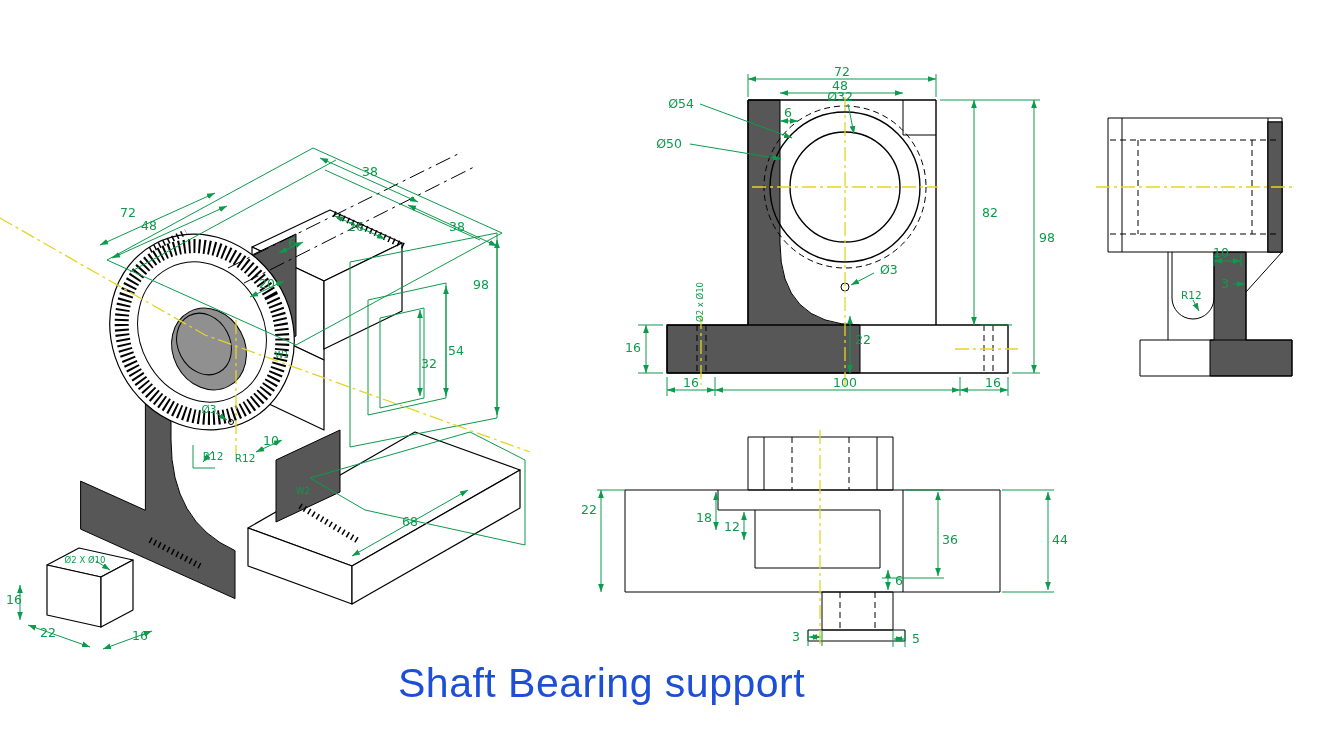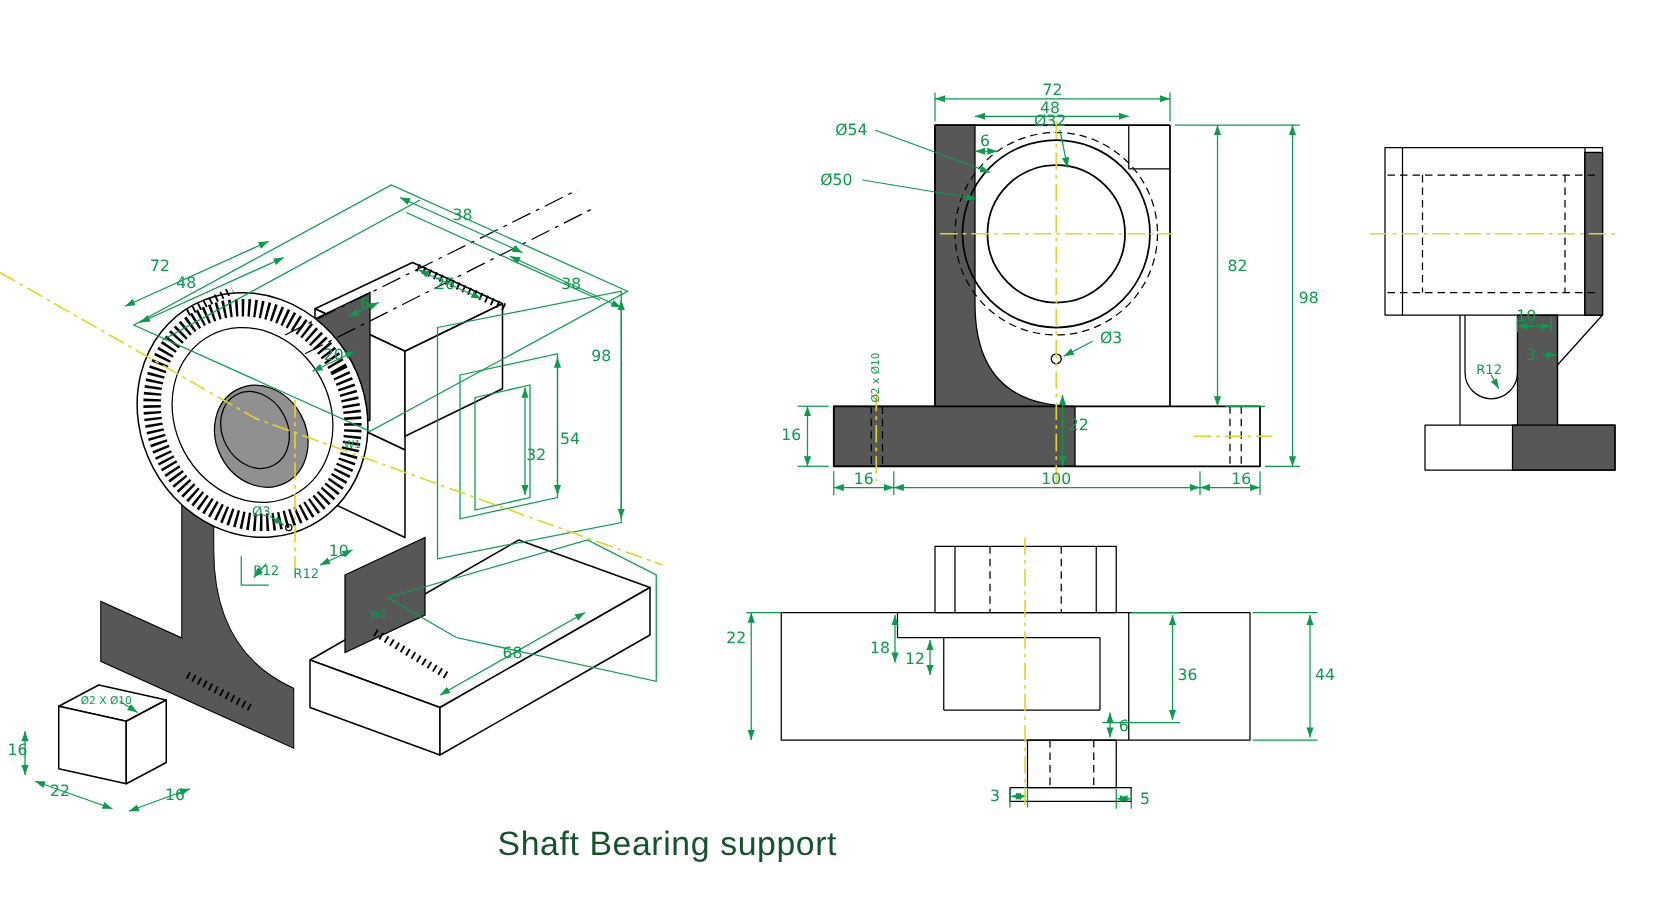--- a/index.html
+++ b/index.html
@@ -1,19 +1,19 @@
 <!DOCTYPE html>
 <html><head>
 <meta charset="utf-8">
 <style>
   html,body{margin:0;padding:0;background:#fff;}
   .canvas{position:relative;width:1340px;height:737px;background:#fff;overflow:hidden;
           font-family:"Liberation Sans",sans-serif;}
   .canvas svg{position:absolute;left:0;top:0;}
-  .drawing-title{position:absolute;left:398px;top:660px;font-size:27px;color:#14532d;
+  .drawing-title{position:absolute;left:398px;top:660px;font-size:41px;color:#1d4ed8;
           font-family:"Liberation Sans",sans-serif;letter-spacing:.5px;}
   
   .out{stroke:#000;stroke-width:1.4;fill:none;stroke-linejoin:round;}
   .thin{stroke:#000;stroke-width:1;fill:none;stroke-linejoin:round;}
   .hid{stroke:#000;stroke-width:1;fill:none;stroke-dasharray:6 4;}
   .cdash{stroke:#000;stroke-width:1;fill:none;stroke-dasharray:16 5 3 5;}
   .sec{fill:#575757;stroke:#000;stroke-width:1;}
   .wht{fill:#fff;stroke:#000;stroke-width:1.2;stroke-linejoin:round;}
   .dim{stroke:#0c9b4c;stroke-width:1;fill:none;}
   .cl{stroke:#e3d426;stroke-width:1.3;fill:none;stroke-dasharray:14 4 3 4;}

